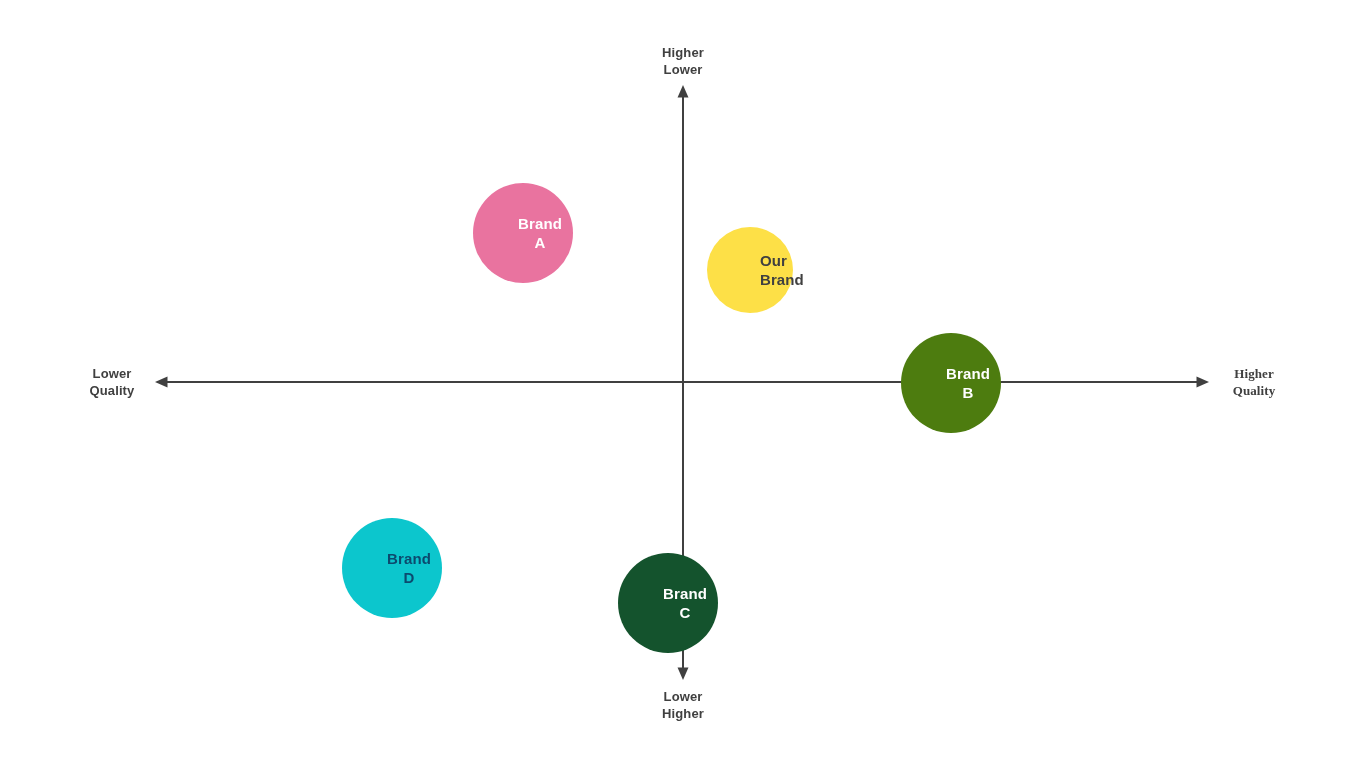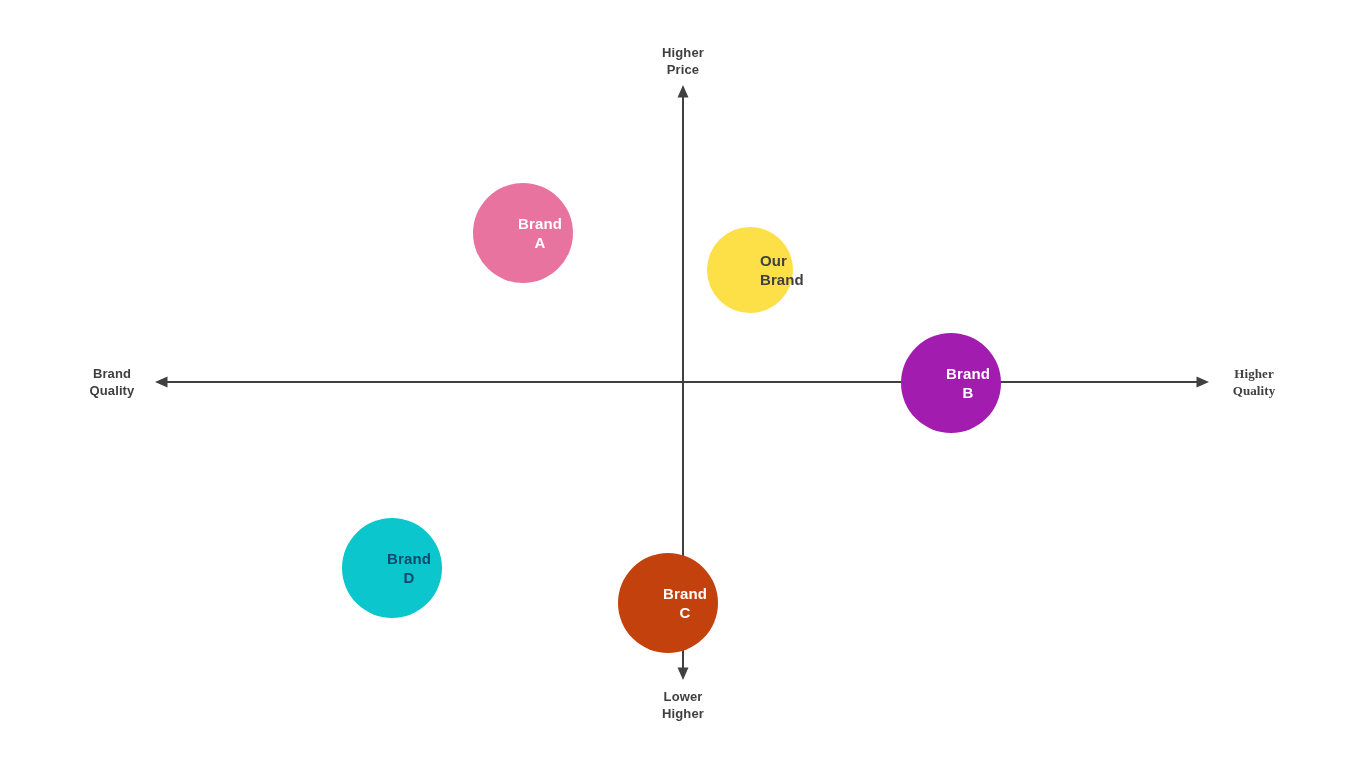--- a/index.html
+++ b/index.html
@@ -61,36 +61,36 @@
       <path d="M683,85 L677.5,97.5 L688.5,97.5 Z" stroke="none"></path>
       <path d="M683,680 L677.5,667.5 L688.5,667.5 Z" stroke="none"></path>
     </g>
     <g stroke="#404040" stroke-width="2" fill="#404040">
       <line x1="166" y1="382" x2="1198" y2="382"></line>
       <path d="M155,382 L167.5,376.5 L167.5,387.5 Z" stroke="none"></path>
       <path d="M1209,382 L1196.5,376.5 L1196.5,387.5 Z" stroke="none"></path>
     </g>
   </svg>
 
-  <div class="axis-label top">Higher Price</div>
+  <div class="axis-label top">Higher Lower</div>
   <div class="axis-label bottom">Lower Higher</div>
-  <div class="axis-label left">Brand Quality</div>
+  <div class="axis-label left">Lower Quality</div>
   <div class="axis-label right">Higher Quality</div>
 
   <div class="bubble-layer">
       <div class="bubble" style="left: 473px; top: 183px; width: 100px; height: 100px; background: rgb(233, 115, 159);">
         <span class="bubble-label" style="color: rgb(255, 255, 255); max-width: 90px;">Brand A</span>
       </div>
       <div class="bubble" style="left: 707px; top: 227px; width: 86px; height: 86px; background: #fde047;">
         <span class="bubble-label" style="color: rgb(64, 64, 64); max-width: 48px;">Our Brand</span>
       </div>
-      <div class="bubble" style="left: 901px; top: 333px; width: 100px; height: 100px; background: #a21caf; justify-content: center;">
+      <div class="bubble" style="left: 901px; top: 333px; width: 100px; height: 100px; background: #4d7c0f; justify-content: center;">
         <span class="bubble-label" style="color: rgb(255, 255, 255); max-width: 90px;">Brand B</span>
       </div>
       <div class="bubble" style="left: 342px; top: 518px; width: 100px; height: 100px; background: rgb(12, 198, 205);">
         <span class="bubble-label" style="color: #0c4a6e; max-width: 90px;">Brand D</span>
       </div>
-      <div class="bubble" style="left: 618px; top: 553px; width: 100px; height: 100px; background: #c2410c;">
+      <div class="bubble" style="left: 618px; top: 553px; width: 100px; height: 100px; background: #14532d;">
         <span class="bubble-label" style="color: rgb(255, 255, 255); max-width: 90px;">Brand C</span>
       </div>
     </div>
 
 </div>
 
 </body></html>

